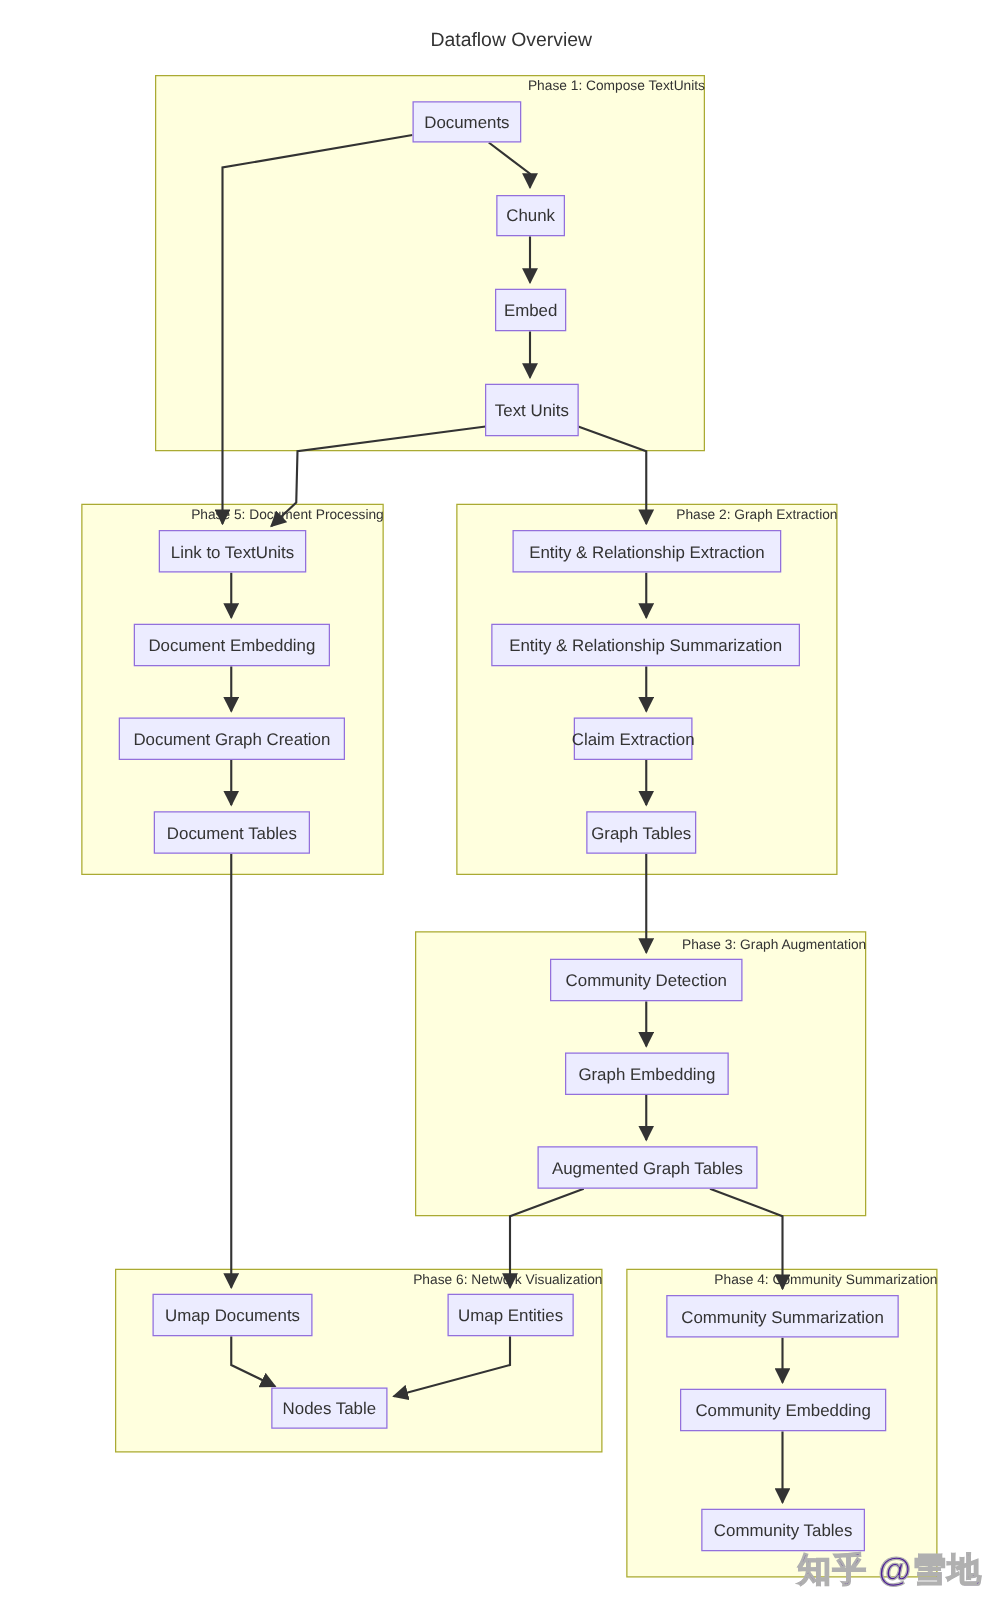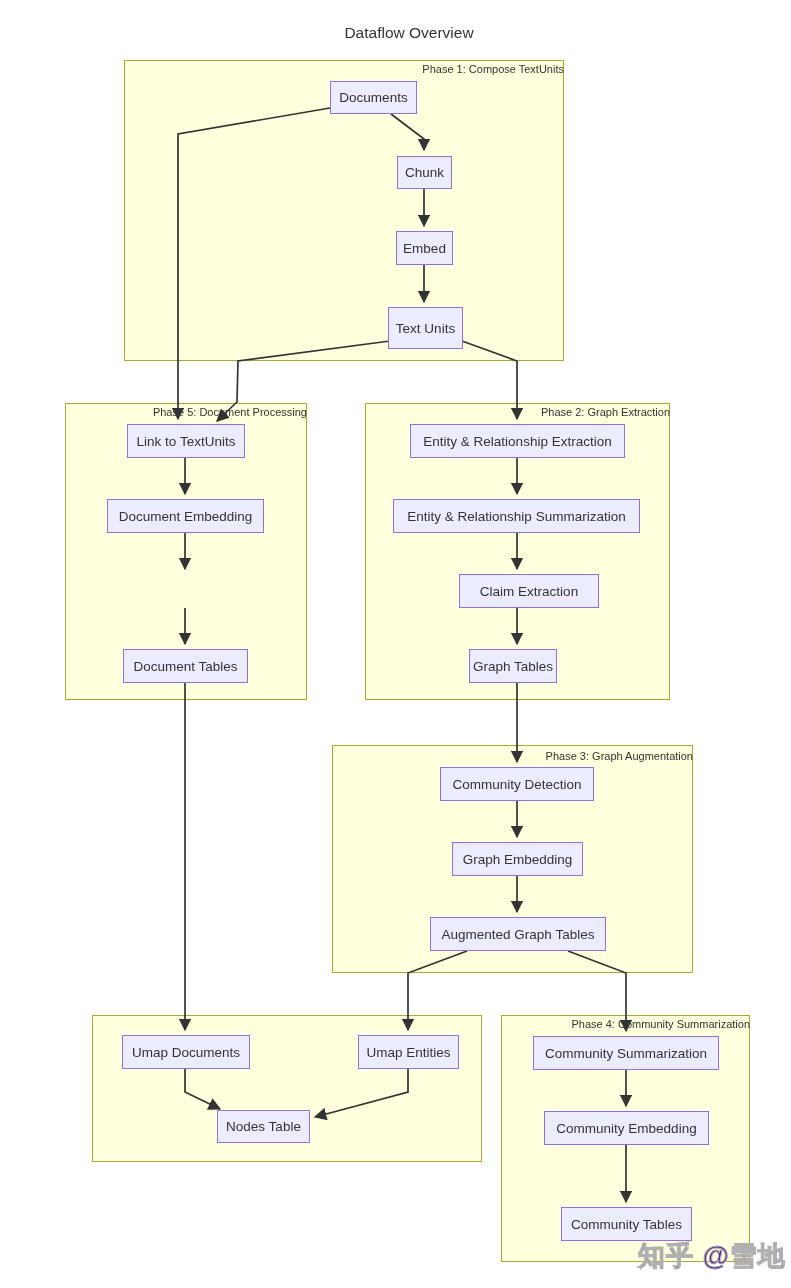--- a/index.html
+++ b/index.html
@@ -39,20 +39,21 @@
   <div class="group" style="left:65px;top:403px;width:242px;height:297px"></div>
   <div class="group" style="left:365px;top:403px;width:305px;height:297px"></div>
   <div class="group" style="left:332px;top:745px;width:361px;height:228px"></div>
   <div class="group" style="left:92px;top:1015px;width:390px;height:147px"></div>
   <div class="group" style="left:501px;top:1015px;width:249px;height:247px"></div>
 
   <div class="group-label" style="left:124px;top:63px;width:440px">Phase 1: Compose TextUnits</div>
   <div class="group-label" style="left:65px;top:406px;width:242px">Phase 5: Document Processing</div>
   <div class="group-label" style="left:365px;top:406px;width:305px">Phase 2: Graph Extraction</div>
   <div class="group-label" style="left:332px;top:750px;width:361px">Phase 3: Graph Augmentation</div>
+  <div class="group-label" style="left:92px;top:1018px;width:390px">Phase 6: Network Visualization</div>
   <div class="group-label" style="left:501px;top:1018px;width:249px">Phase 4: Community Summarization</div>
 
   <svg class="edges" width="791" height="1288" viewBox="0 0 791 1288">
     <defs>
       <marker id="arrow" viewBox="0 0 10 10" refX="9" refY="5" markerWidth="7.5" markerHeight="7.5" orient="auto-start-reverse">
         <path d="M0,0 L10,5 L0,10 z" fill="#333333"></path>
       </marker>
     </defs>
     <g fill="none" stroke="#333333" stroke-width="1.7">
       <path d="M391,114 L424,139 L424,150" marker-end="url(#arrow)"></path>
@@ -92,31 +93,34 @@
   <div class="node" style="left:388px;top:307px;width:75px;height:42px">
       <span>Text Units</span>
     </div>
 
   <div class="node" style="left:127px;top:424px;width:118px;height:34px">
       <span>Link to TextUnits</span>
     </div>
   <div class="node" style="left:107px;top:499px;width:157px;height:34px">
       <span>Document Embedding</span>
     </div>
+  <div class="node" style="left:95px;top:574px;width:181px;height:34px">
+      <span>Document Graph Creation</span>
+    </div>
   <div class="node" style="left:123px;top:649px;width:125px;height:34px">
       <span>Document Tables</span>
     </div>
 
   <div class="node" style="left:410px;top:424px;width:215px;height:34px">
       <span>Entity &amp; Relationship Extraction</span>
     </div>
   <div class="node" style="left:393px;top:499px;width:247px;height:34px">
       <span>Entity &amp; Relationship Summarization</span>
     </div>
-  <div class="node" style="left:459px;top:574px;width:140px;height:34px">
+  <div class="node" style="left:459px;top:574px;width:95px;height:34px">
       <span>Claim Extraction</span>
     </div>
   <div class="node" style="left:469px;top:649px;width:88px;height:34px">
       <span>Graph Tables</span>
     </div>
 
   <div class="node" style="left:440px;top:767px;width:154px;height:34px">
       <span>Community Detection</span>
     </div>
   <div class="node" style="left:452px;top:842px;width:131px;height:34px">

